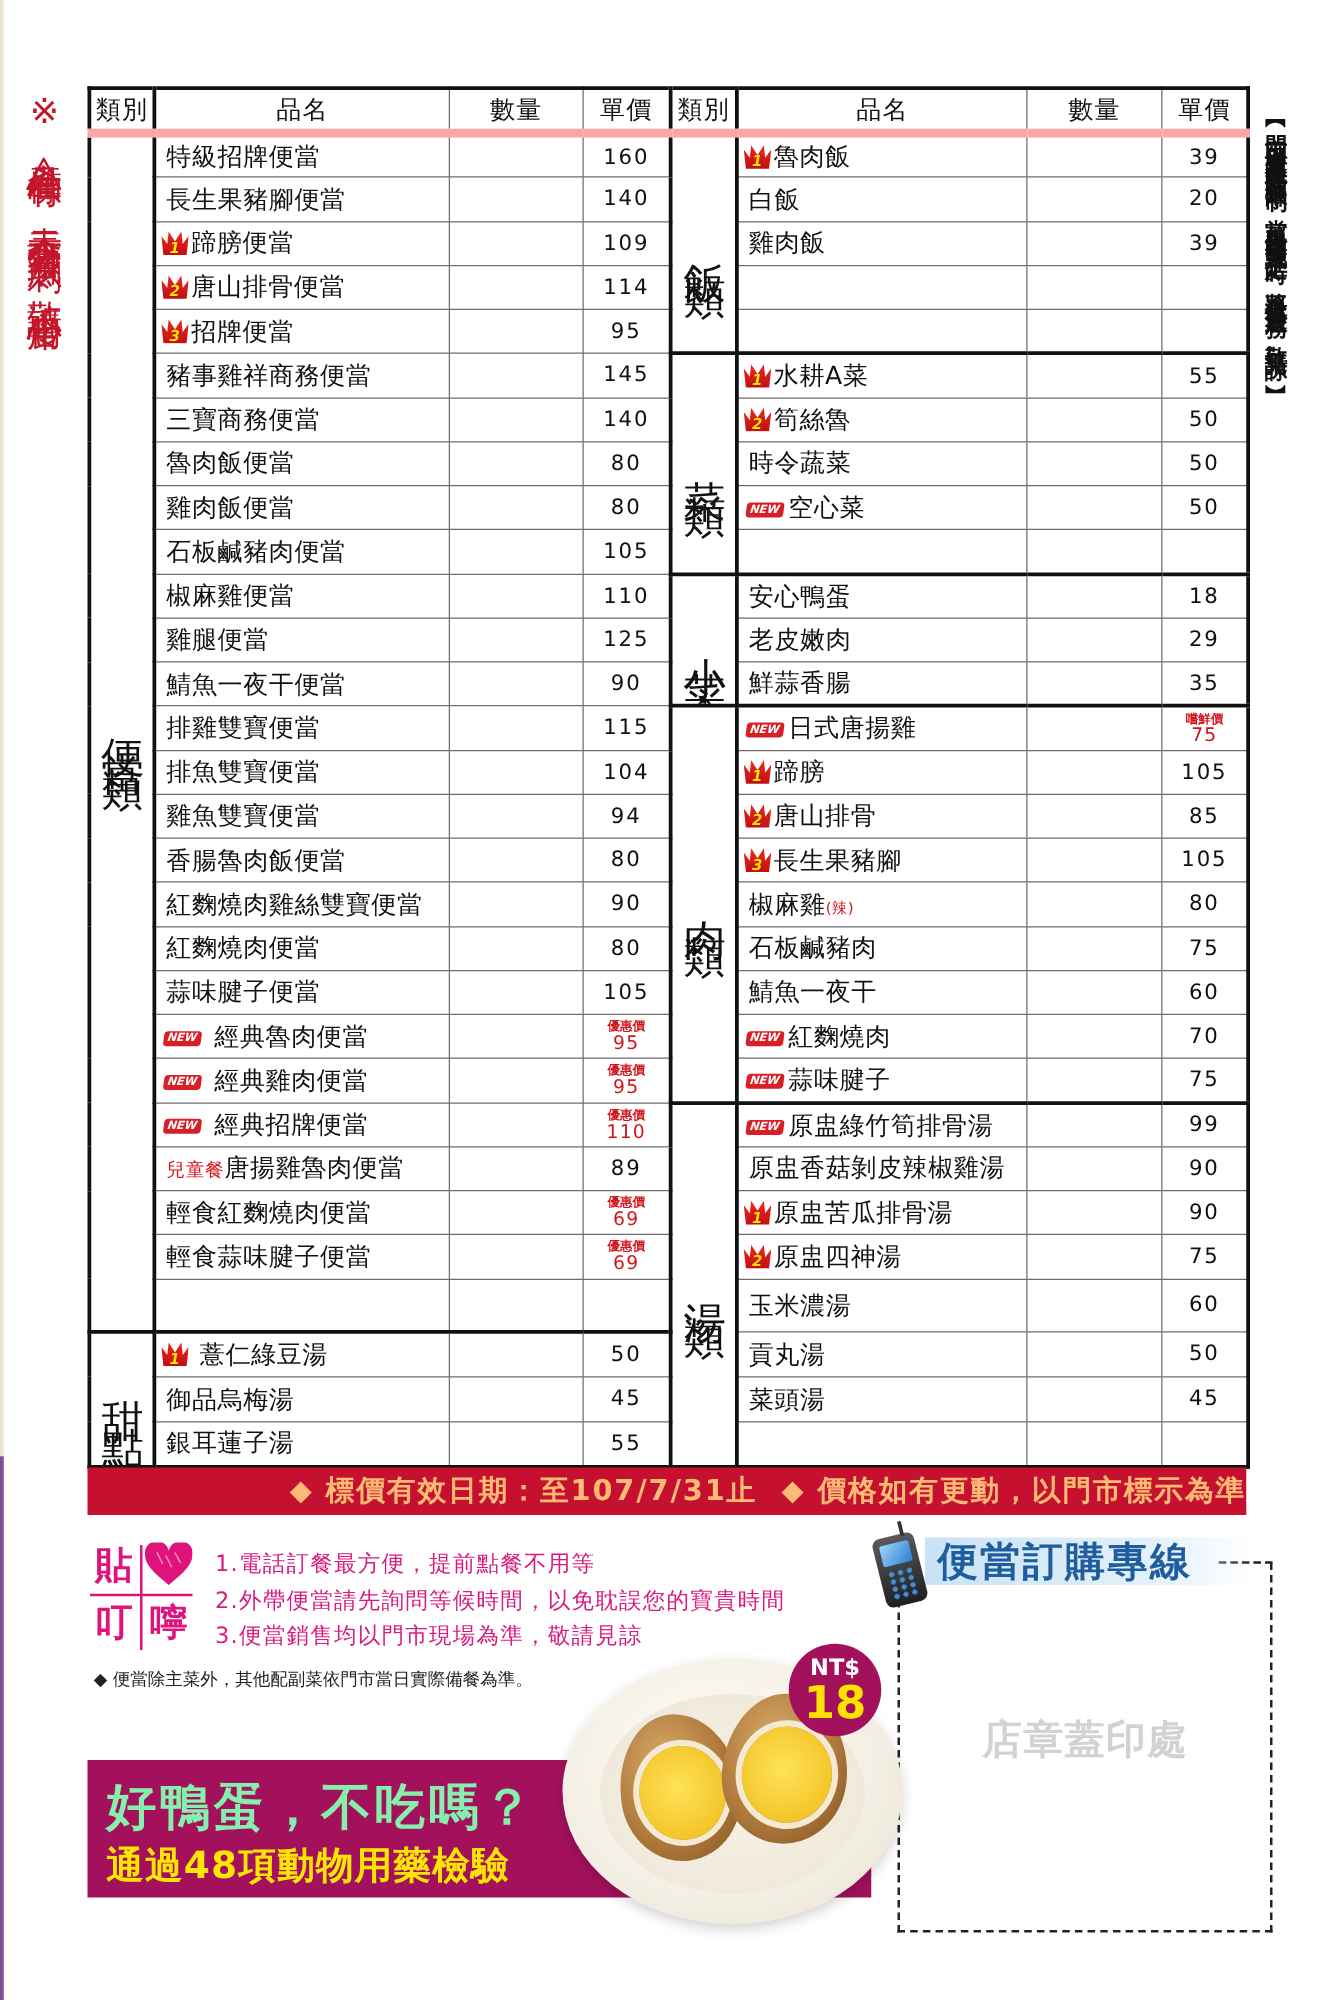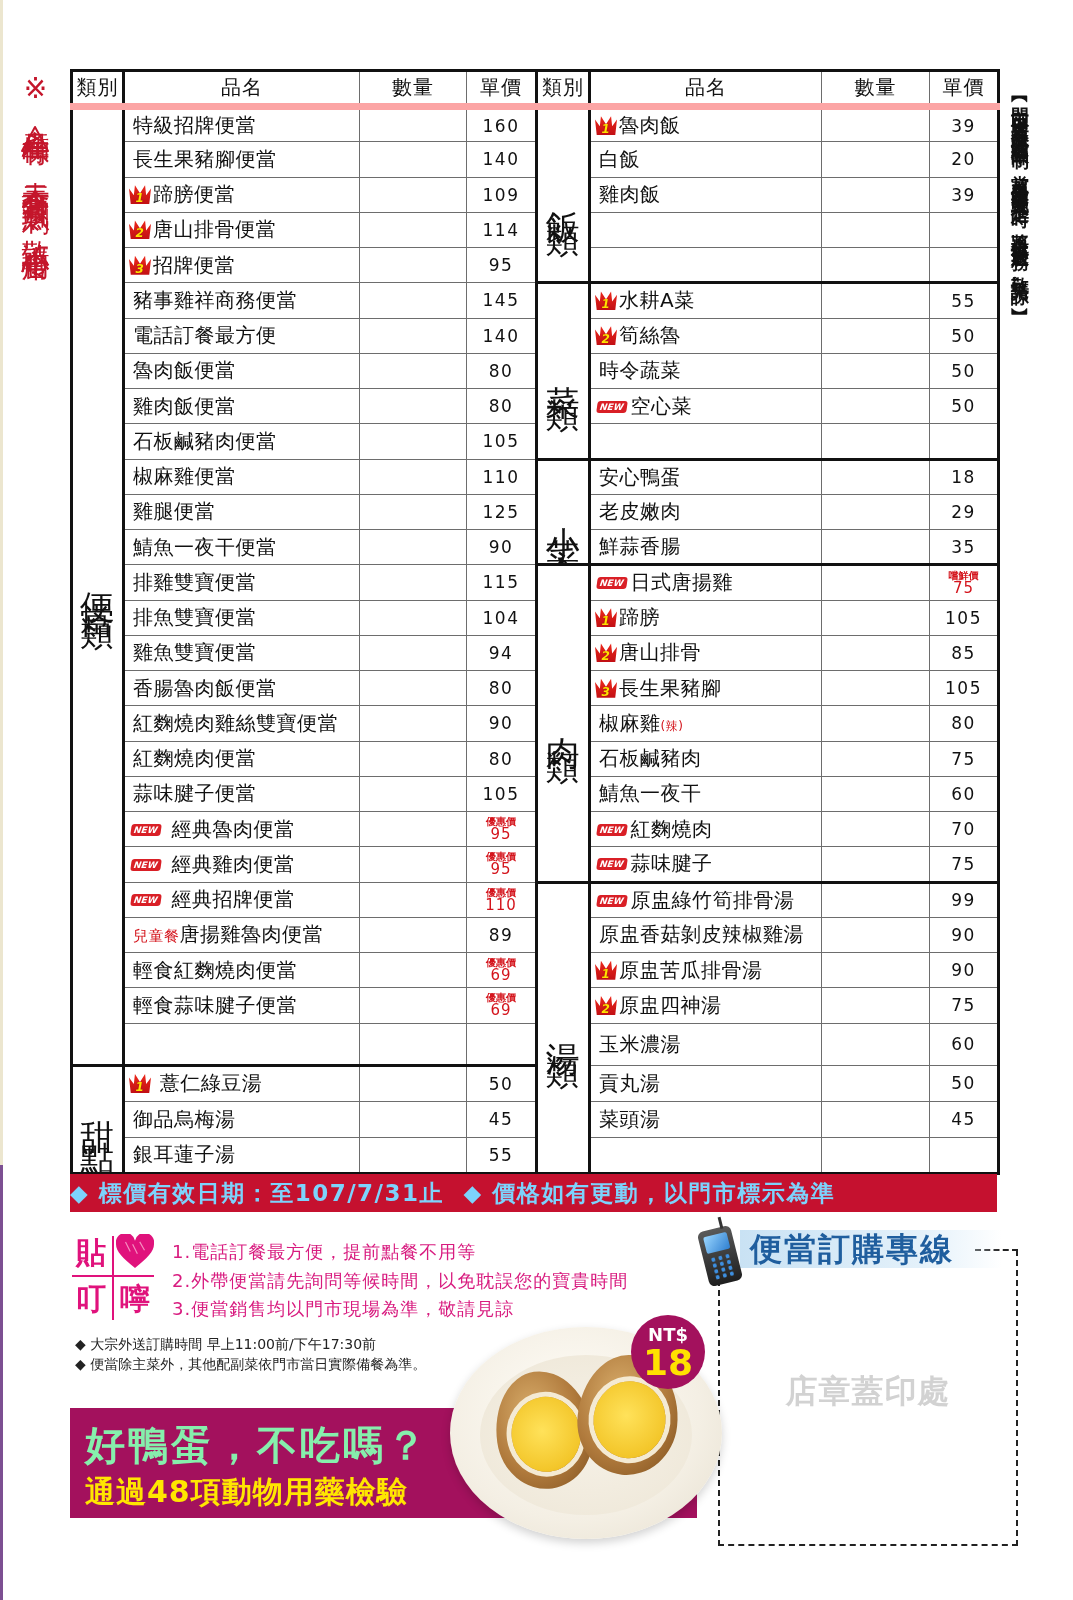--- a/index.html
+++ b/index.html
@@ -41,22 +41,22 @@
     background:linear-gradient(#ef2a1c,#c20f14);
     clip-path:polygon(0 22%,22% 55%,27% 5%,50% 45%,73% 5%,78% 55%,100% 22%,92% 100%,8% 100%); }
   .crown i { position:absolute; left:0; right:0; bottom:-1px; text-align:center; font:italic bold 12px "DejaVu Sans", sans-serif;
              color:#ffe100; text-shadow:0 0 1px #7a0000; }
   .newb { display:inline-block; background:#d91f26; color:#fff; font:italic bold 9px "DejaVu Sans", sans-serif; padding:1px 3px;
           border-radius:3px; transform:skew(-8deg); vertical-align:3px; margin-right:4px; margin-left:-2px; letter-spacing:0; }
   .kid { color:#d4141c; font-size:15px; }
   .hot { color:#d4141c; font-size:12px; }
 
   
-  .price-banner { position:absolute; left:70px; top:1174px; width:927px; height:38px; background:#c5112f; color:#7dd3fc;
-                  font-size:23px; font-weight:bold; text-align:left; line-height:38px; letter-spacing:1.5px; }
+  .price-banner { position:absolute; left:70px; top:1174px; width:927px; height:38px; background:#c5112f; color:#fdba74;
+                  font-size:23px; font-weight:bold; text-align:right; line-height:38px; letter-spacing:1.5px; }
   .price-banner span + span { margin-left:10px; }
 
   
   .logo { position:absolute; left:72px; top:1232px; width:82px; height:88px; color:#e0127c; font-weight:900; font-size:30px; }
   .logo .c { position:absolute; width:38px; height:42px; text-align:center; line-height:42px; }
   .logo .tl { left:0; top:0; } .logo .bl { left:0; top:46px; } .logo .br { left:44px; top:46px; }
   .logo .tr { left:44px; top:2px; }
   .logo .vline { position:absolute; left:40px; top:4px; width:2px; height:84px; background:#e0127c; }
   .logo .hline { position:absolute; left:0; top:43px; width:82px; height:2px; background:#e0127c; }
   .rem-lines { position:absolute; left:172px; top:1238px; font-size:18px; color:#d81b7f; line-height:28.5px; letter-spacing:1px; }
@@ -197,21 +197,21 @@
     <td class="nm ln"><span>豬事雞祥商務便當</span></td>
     <td></td>
     <td class="pr lp"><span>145</span></td>
     <td class="cat" rowspan="5"><span class="vt">菜類</span></td>
     <td class="nm rn sec"><span class="crown"><i>1</i></span><span>水耕A菜</span></td>
     <td class="sec"></td>
     <td class="pr sec"><span>55</span></td>
   </tr>
 
   <tr class="r">
-    <td class="nm ln"><span>電話訂餐最方便</span></td>
+    <td class="nm ln"><span>三寶商務便當</span></td>
     <td></td>
     <td class="pr lp"><span>140</span></td>
     <td class="nm rn"><span class="crown"><i>2</i></span><span>筍絲魯</span></td>
     <td></td>
     <td class="pr"><span>50</span></td>
   </tr>
 
   <tr class="r">
     <td class="nm ln"><span>魯肉飯便當</span></td>
     <td></td>
@@ -459,21 +459,20 @@
   <div class="c bl">叮</div>
   <div class="c br">嚀</div>
 </div>
 <div class="rem-lines">
   <div>1.電話訂餐最方便，提前點餐不用等</div>
   <div>2.外帶便當請先詢問等候時間，以免耽誤您的寶貴時間</div>
   <div>3.便當銷售均以門市現場為準，敬請見諒</div>
 </div>
 
 <div class="bullets">
-  <div>◆ 大宗外送訂購時間 早上11:00前/下午17:30前</div>
   <div>◆ 便當除主菜外，其他配副菜依門市當日實際備餐為準。</div>
 </div>
 
 <div class="promo-banner">
   <div class="promo-head">好鴨蛋，不吃嗎？</div>
   <div class="promo-sub">通過48項動物用藥檢驗</div>
 </div>
 <div class="plate">
   <div class="well"></div>
   <div class="egg egg1">

